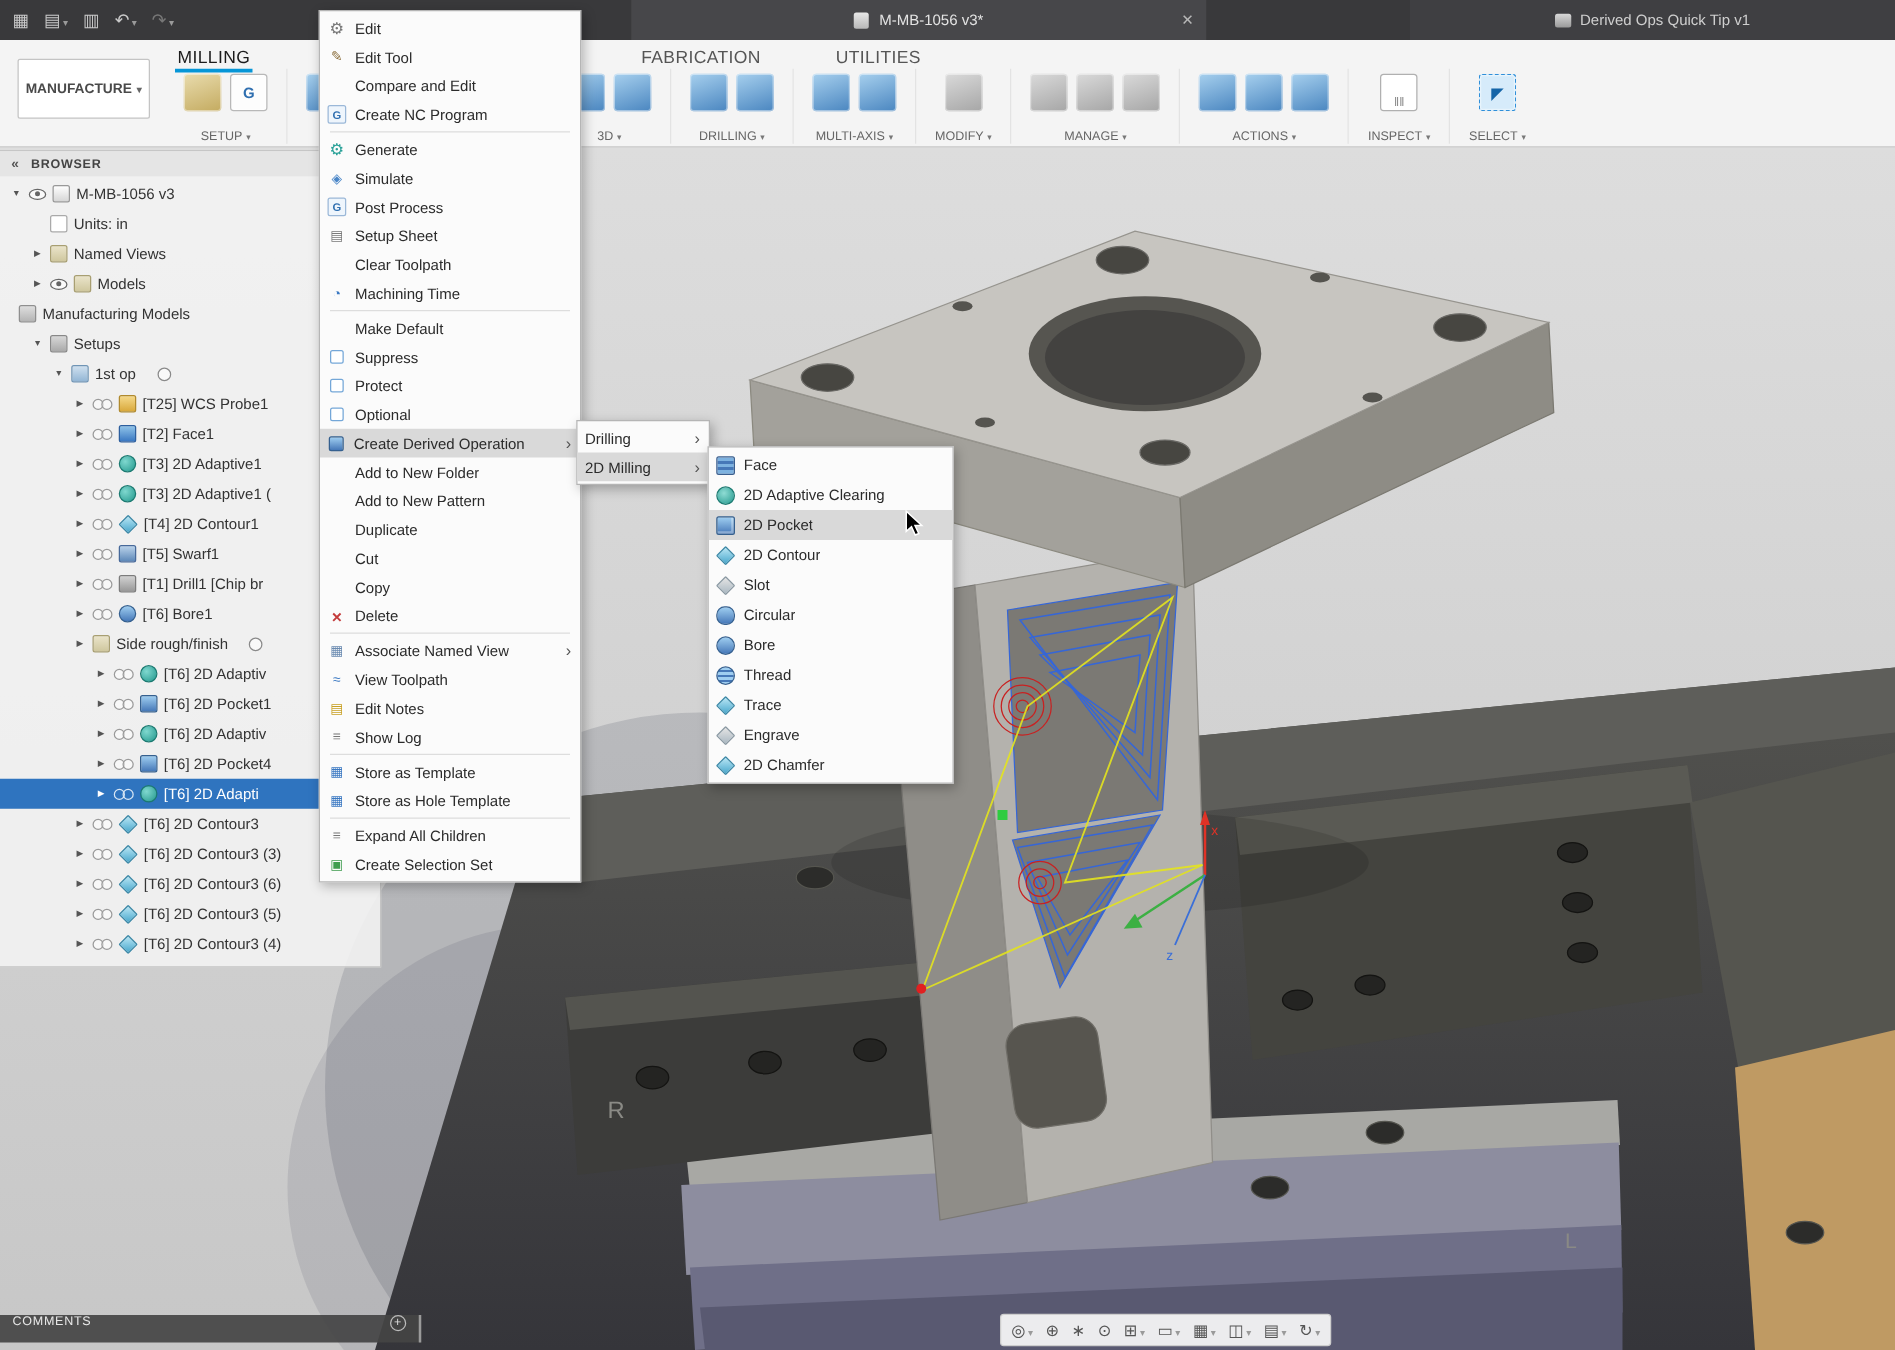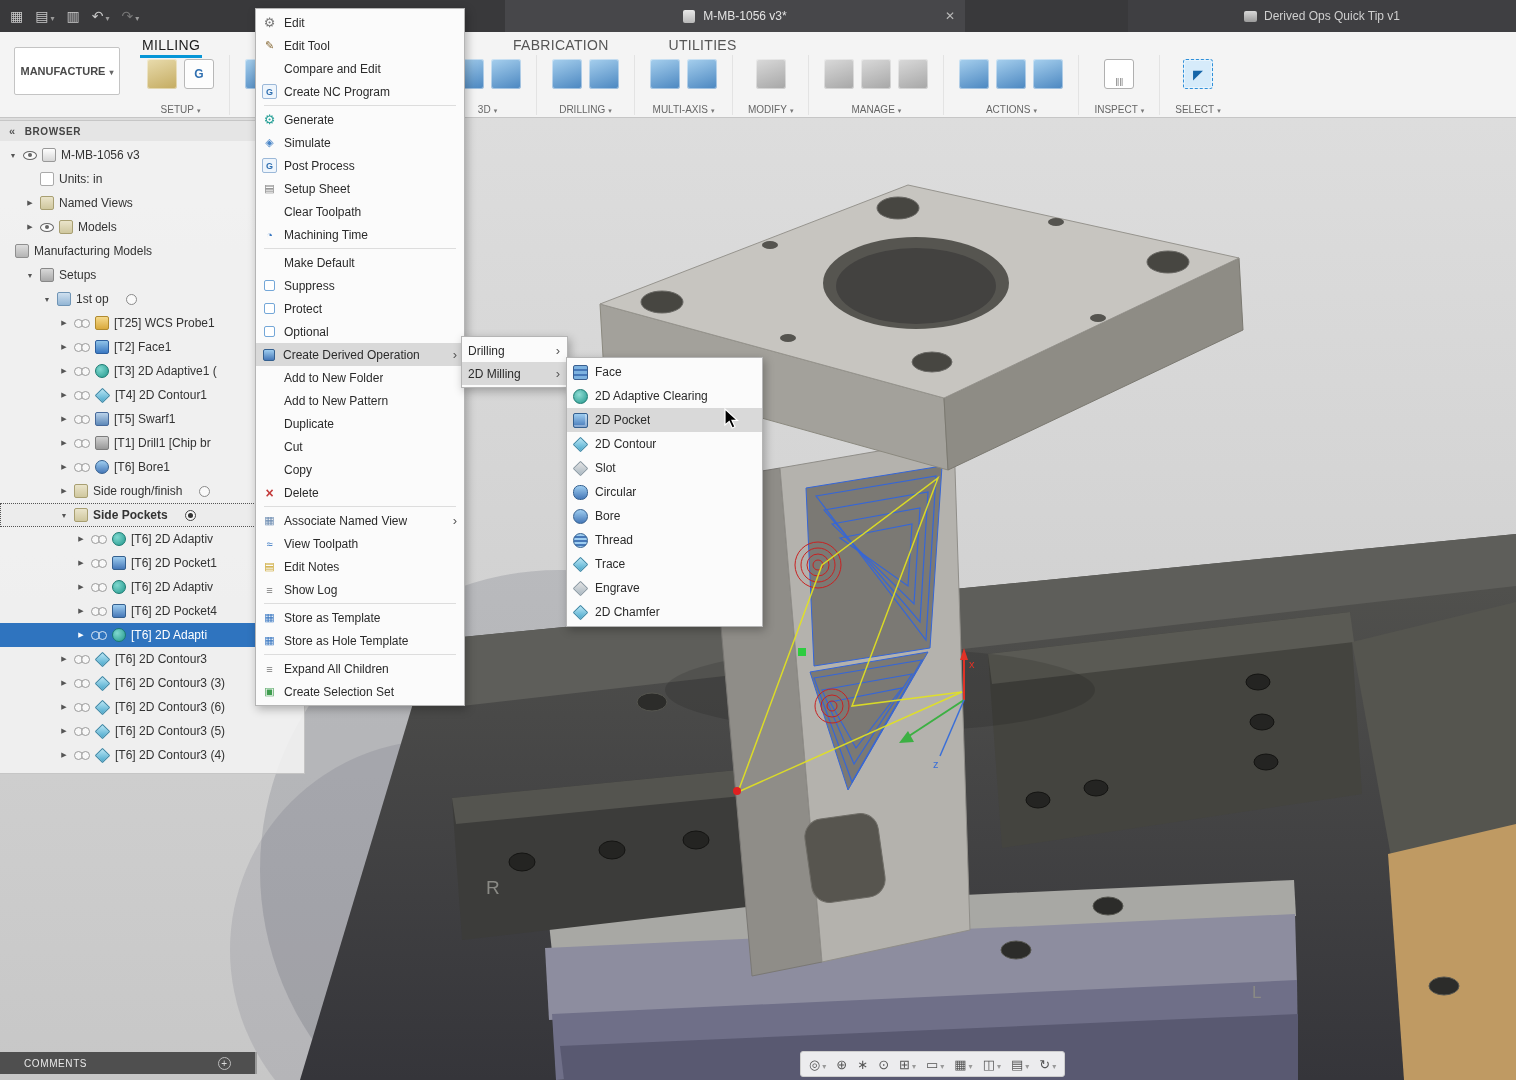--- a/index.html
+++ b/index.html
@@ -111,21 +111,21 @@
   .si-face{background:repeating-linear-gradient(180deg,#7db2e0 0 3px,#4678b8 3px 5px);border-radius:2px;border:1px solid #3a5f8f}
   .si-adaptive{background:radial-gradient(circle at 40% 35%,#8fdcd4,#23988d);border-radius:50%;border:1px solid #1b7a71}
   .si-pocket{background:linear-gradient(#9ecdf0,#4678b8);border-radius:2px;border:1px solid #35608f;box-shadow:inset -2px -2px 0 rgba(255,255,255,.35)}
   .si-contour,.si-trace,.si-chamfer{width:11px;height:11px;transform:rotate(45deg);background:linear-gradient(135deg,#b8e6f5,#4aa8cc);border:1px solid #3a87a6;margin:2px;border-radius:1px}
   .si-slot,.si-engrave{width:11px;height:11px;transform:rotate(45deg);background:linear-gradient(135deg,#e4e4e4,#aab8c2);border:1px solid #8a98a2;margin:2px;border-radius:1px}
   .si-circular{background:linear-gradient(#9ecdf0,#4678b8);border-radius:45%;border:1px solid #35608f}
   .si-bore{background:linear-gradient(#9ecdf0,#4678b8);border-radius:50%;border:1px solid #35608f}
   .si-thread{background:repeating-linear-gradient(180deg,#9ecdf0 0 2px,#4678b8 2px 4px);border-radius:50%;border:1px solid #35608f}
 
   
-  .comments{position:absolute;left:0;top:1052px;width:257px;height:22px;background:rgba(68,68,68,.92);display:flex;align-items:center;padding:0 24px;z-index:15;color:#e8e8e8;font-size:10px;letter-spacing:.6px;gap:8px;border-right:2px solid #9a9a9a}
+  .comments{position:absolute;left:0;top:1052px;width:337px;height:22px;background:rgba(68,68,68,.92);display:flex;align-items:flex-start;padding:0 10px;z-index:15;color:#e8e8e8;font-size:10px;letter-spacing:.6px;gap:8px;border-right:2px solid #9a9a9a}
   .cm-plus{margin-left:auto;width:13px;height:13px;border:1px solid #bbb;border-radius:50%;display:flex;align-items:center;justify-content:center;font-size:10px;color:#ddd;cursor:pointer}
   .cm-plus::before{content:"+"}
   .navbar{position:absolute;left:800px;top:1051px;height:26px;background:rgba(248,248,248,.93);border:1px solid #cdcdcd;border-radius:3px;display:flex;align-items:center;padding:0 8px;gap:10px;z-index:15}
   .nv{display:flex;align-items:center;gap:2px;color:#555;font-size:13px;cursor:pointer}
 
   
   .viewport{position:absolute;left:0;top:118px;width:1516px;height:962px;z-index:0}
   .cursor{position:absolute;left:724px;top:408px;z-index:40}
 </style>
 </head>
@@ -440,20 +440,26 @@
       <div class="trow" style="padding-left: 59px;">
         <span class="arrow">▶</span>
         <span class="glasses"></span>
         <span class="ti ti-face"></span>
         <span class="cm-label">[T2] Face1</span>
       </div>
       <div class="trow" style="padding-left: 59px;">
         <span class="arrow">▶</span>
         <span class="glasses"></span>
         <span class="ti ti-adaptive"></span>
+        <span class="cm-label">[T3] 2D Adaptive1</span>
+      </div>
+      <div class="trow" style="padding-left: 59px;">
+        <span class="arrow">▶</span>
+        <span class="glasses"></span>
+        <span class="ti ti-adaptive"></span>
         <span class="cm-label">[T3] 2D Adaptive1 (</span>
       </div>
       <div class="trow" style="padding-left: 59px;">
         <span class="arrow">▶</span>
         <span class="glasses"></span>
         <span class="ti ti-contour"></span>
         <span class="cm-label">[T4] 2D Contour1</span>
       </div>
       <div class="trow" style="padding-left: 59px;">
         <span class="arrow">▶</span>
@@ -471,26 +477,20 @@
         <span class="arrow">▶</span>
         <span class="glasses"></span>
         <span class="ti ti-bore"></span>
         <span class="cm-label">[T6] Bore1</span>
       </div>
       <div class="trow" style="padding-left: 59px;">
         <span class="arrow">▶</span>
         <span class="ti ti-folder"></span>
         <span class="cm-label">Side rough/finish</span>
         <span class="radio"></span>
-      </div>
-      <div class="trow emph" style="padding-left: 59px;">
-        <span class="arrow">▼</span>
-        <span class="ti ti-folder"></span>
-        <span class="cm-label">Side Pockets</span>
-        <span class="radio filled"></span>
       </div>
       <div class="trow" style="padding-left: 76px;">
         <span class="arrow">▶</span>
         <span class="glasses"></span>
         <span class="ti ti-adaptive"></span>
         <span class="cm-label">[T6] 2D Adaptiv</span>
       </div>
       <div class="trow" style="padding-left: 76px;">
         <span class="arrow">▶</span>
         <span class="glasses"></span>

